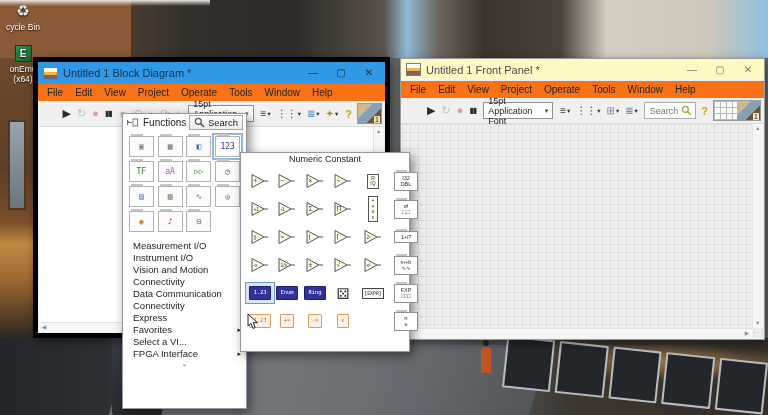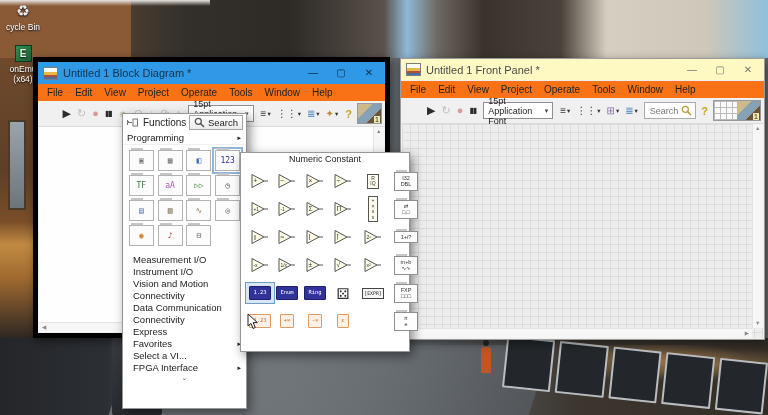--- a/index.html
+++ b/index.html
@@ -300,24 +300,20 @@
       </svg>
       <span>Functions</span>
       <span class="pal-search">
         <svg class="mag" viewBox="0 0 11 11">
           <circle cx="4.3" cy="4.3" r="3" fill="none" stroke="#555" stroke-width="1.3"></circle>
           <line x1="6.6" y1="6.6" x2="10" y2="10" stroke="#555" stroke-width="1.5"></line>
         </svg>
         <span>Search</span>
       </span>
     </div>
-    <div class="prog-row">
-      <span>Programming</span>
-      <span class="sub-arrow">▸</span>
-    </div>
     <div class="fn-grid" id="fn-grid">
         <div class="fn-icon">
           <span class="fn-glyph" style="color: rgb(122, 122, 122);">▣</span>
         </div>
         <div class="fn-icon">
           <span class="fn-glyph" style="color: rgb(107, 107, 107);">▦</span>
         </div>
         <div class="fn-icon">
           <span class="fn-glyph" style="color: rgb(59, 111, 181);">◧</span>
         </div>

